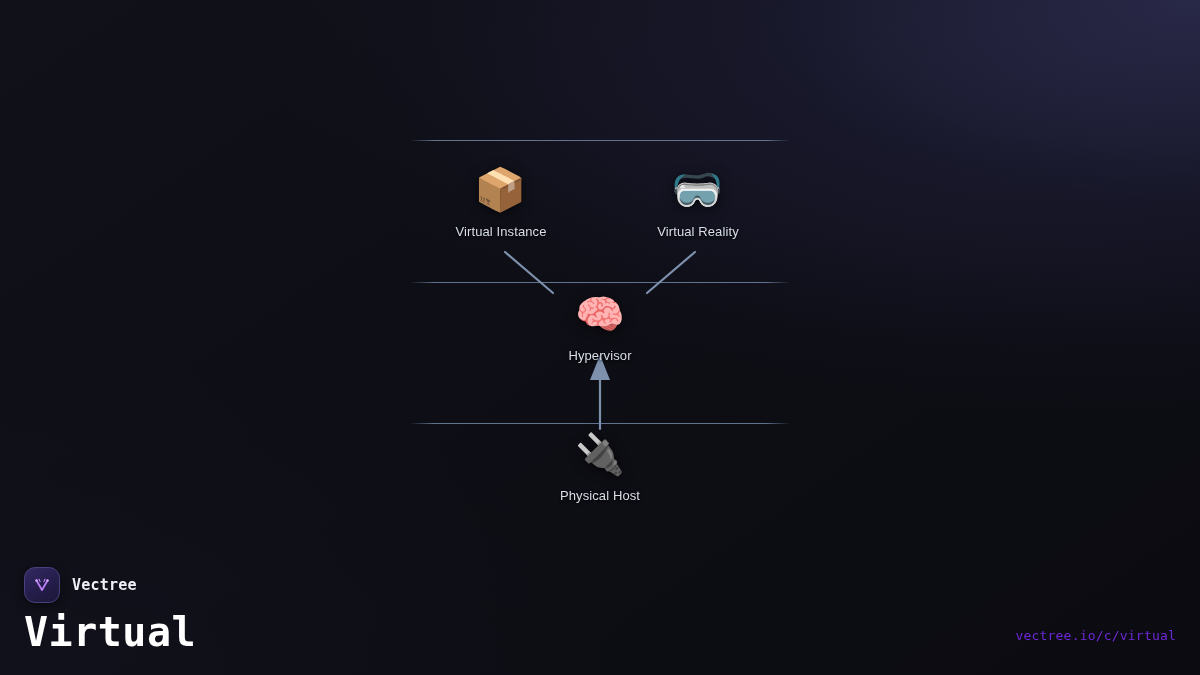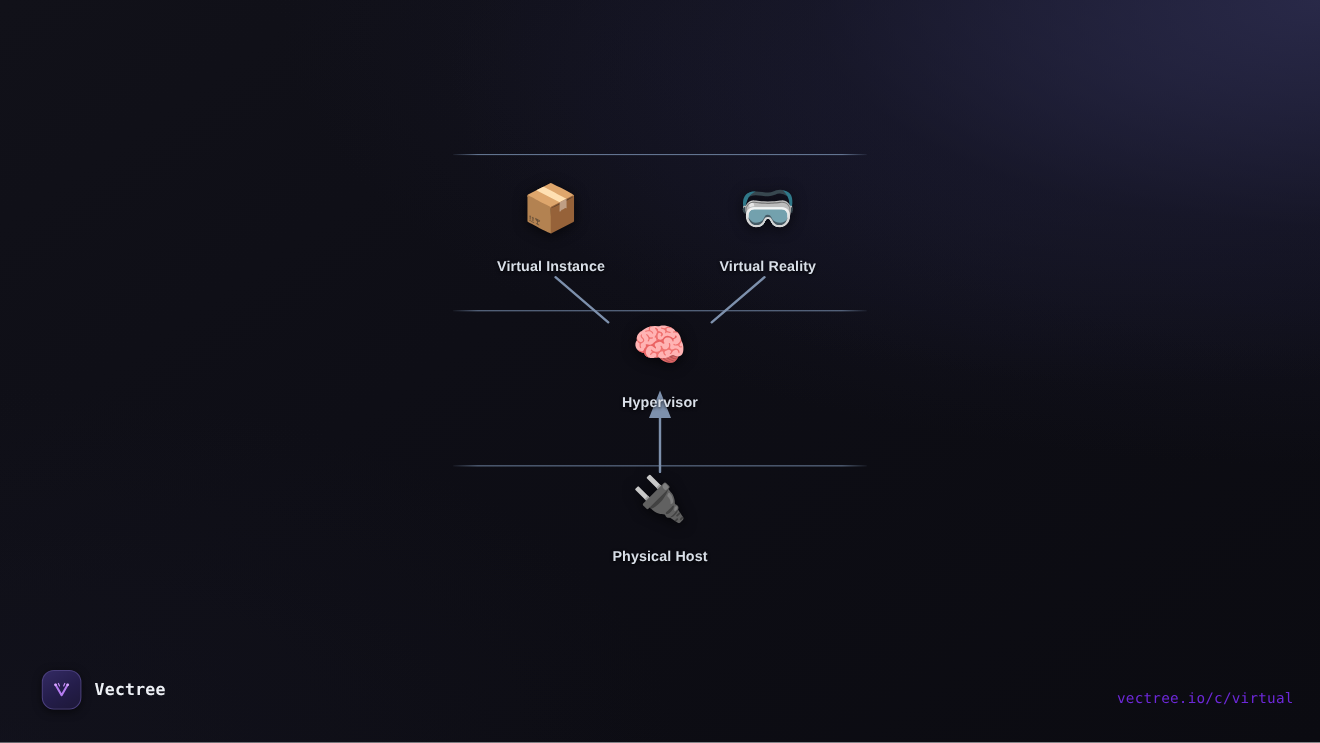--- a/index.html
+++ b/index.html
@@ -62,41 +62,41 @@
   .node-icon {
     font-size: 42px;
     line-height: 52px;
     height: 52px;
     display: flex;
     align-items: center;
     justify-content: center;
     filter: drop-shadow(0 2px 6px rgba(0,0,0,0.65));
   }
   .node-label {
-    margin-top: 18px;
+    margin-top: 8px;
     font-size: 13px;
-    font-weight: bold;
+    font-weight: normal;
     letter-spacing: 0.1px;
     color: #d9dfe8;
     text-shadow: 0 1px 3px rgba(0,0,0,0.9);
     white-space: nowrap;
   }
 
   #node-virtual-instance { left: 501px; top: 164px; }
   #node-virtual-reality  { left: 698px; top: 164px; }
   #node-hypervisor       { left: 600px; top: 288px; }
   #node-physical-host    { left: 600px; top: 428px; }
 
   #node-hypervisor .node-icon,
   #node-physical-host .node-icon { font-size: 40px; }
 
   
   #brand-block {
     position: absolute;
-    left: 38px;
+    left: 24px;
     bottom: 22px;
   }
   #brand-row {
     display: flex;
     align-items: center;
     gap: 12px;
     margin-bottom: 8px;
   }
   #brand-logo {
     width: 36px;
@@ -179,15 +179,16 @@
       <svg width="22" height="22" viewBox="0 0 22 22">
         <path d="M5.5 6.5 L11 16 L16.5 6.5" fill="none" stroke="#b57cf0" stroke-width="1.9" stroke-linecap="round" stroke-linejoin="round"></path>
         <circle cx="5.5" cy="6.5" r="1.25" fill="#d8a6ff"></circle>
         <circle cx="16.5" cy="6.5" r="1.25" fill="#d8a6ff"></circle>
         <line x1="8.1" y1="5.3" x2="9.1" y2="7.6" stroke="#c48cf5" stroke-width="1.1" stroke-linecap="round"></line>
         <line x1="13.9" y1="5.3" x2="12.9" y2="7.6" stroke="#c48cf5" stroke-width="1.1" stroke-linecap="round"></line>
       </svg>
     </div>
     <div id="brand-name">Vectree</div>
   </div>
+  <div id="page-title">Virtual</div>
 </div>
 
 <div id="footer-url">vectree.io/c/virtual</div>
 
 </body></html>

